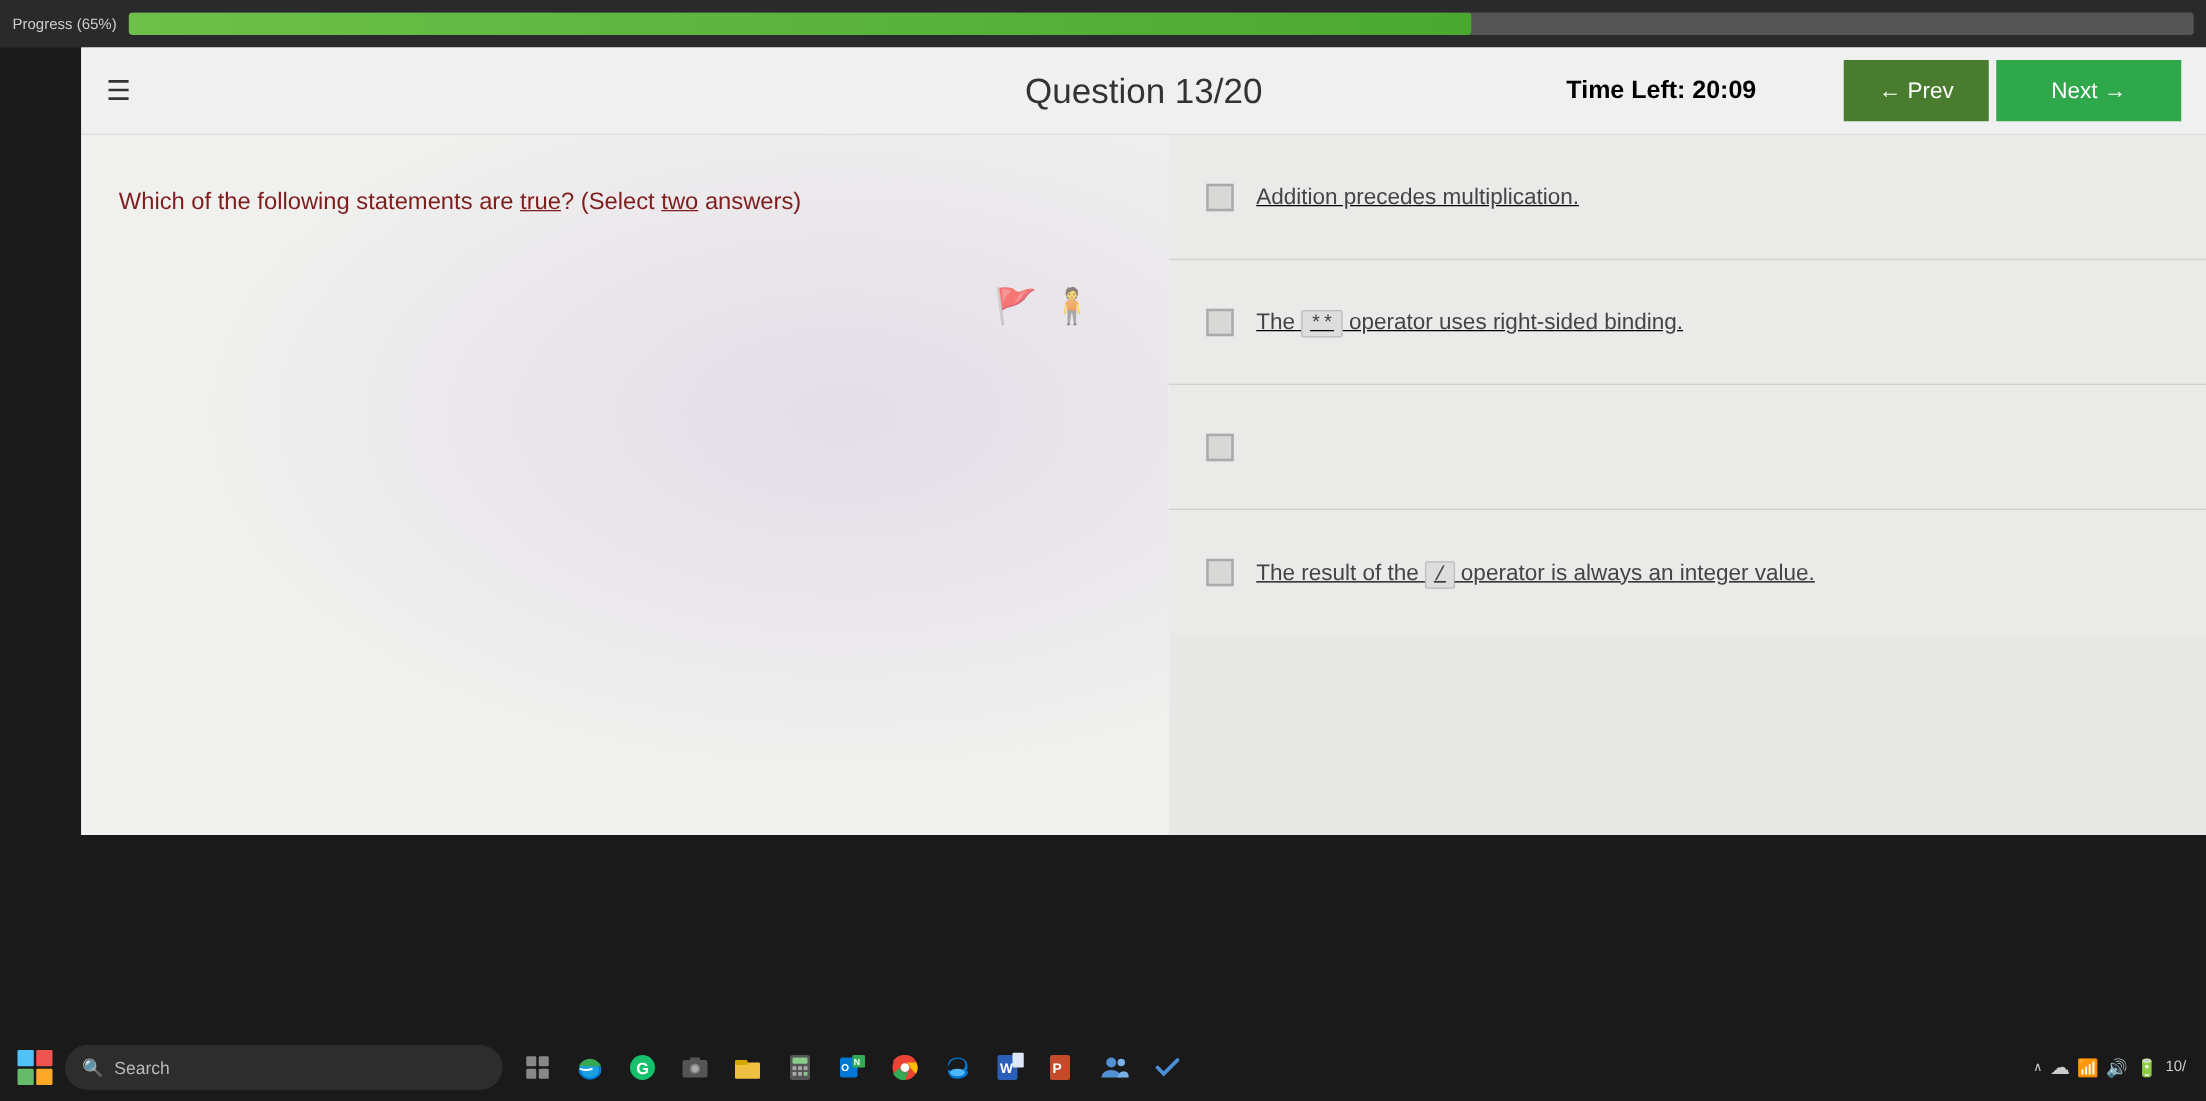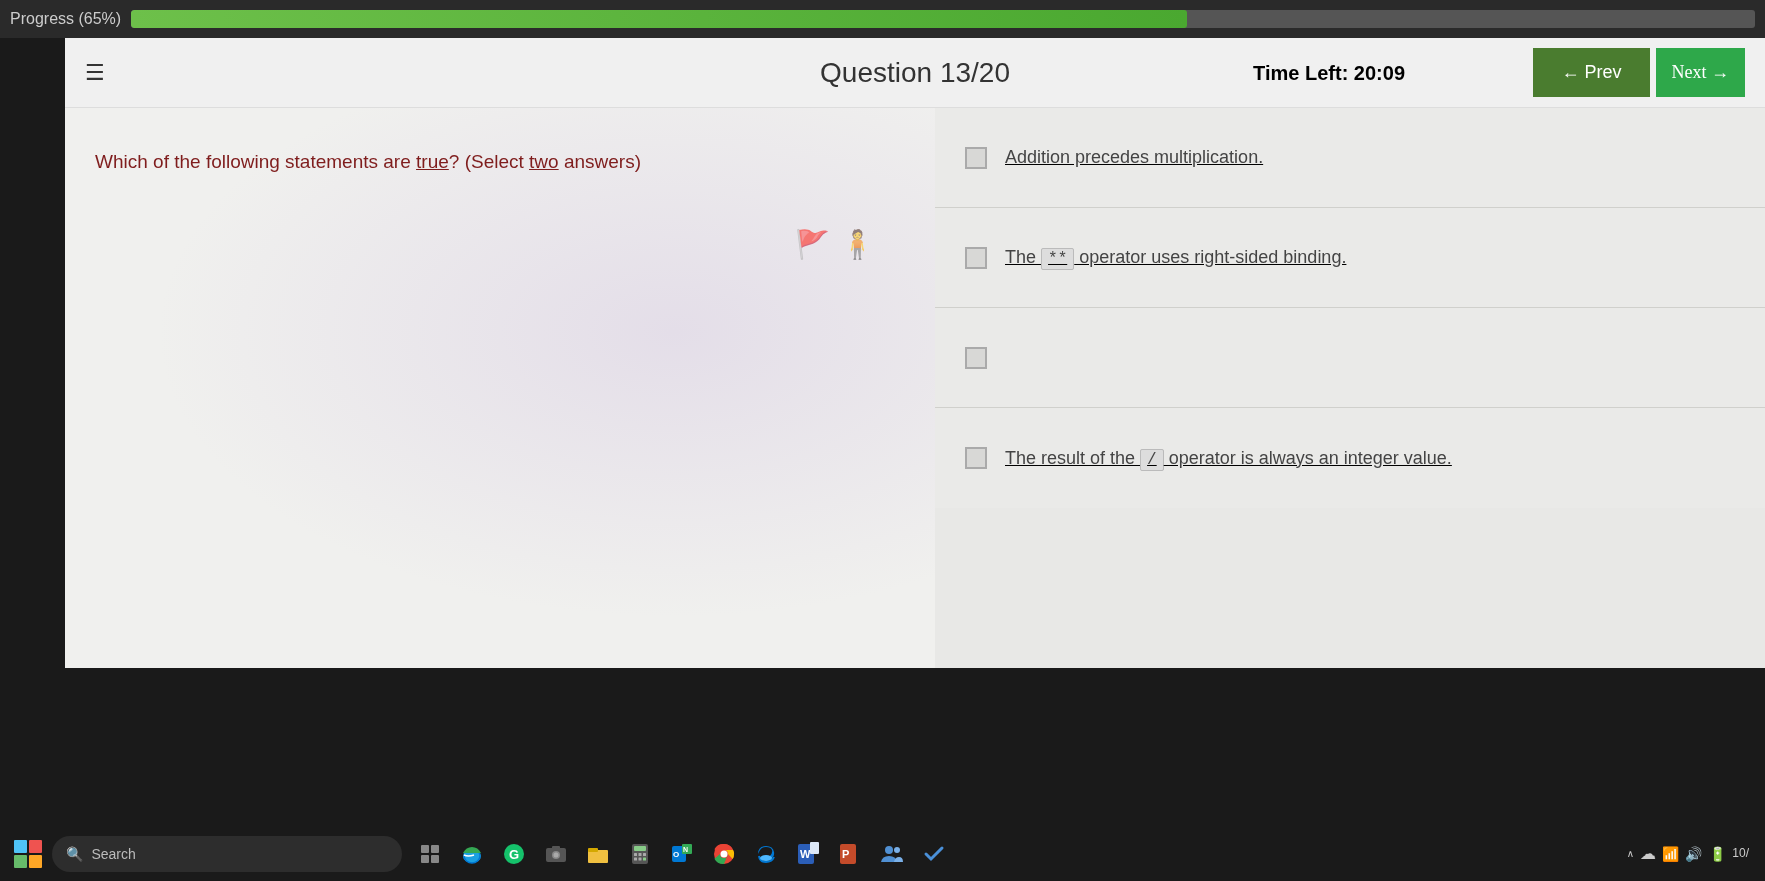--- a/index.html
+++ b/index.html
@@ -10,21 +10,21 @@
       width: 100%;
       height: 38px;
       background: #2a2a2a;
       display: flex;
       align-items: center;
       padding: 0 10px;
       gap: 10px;
     }
     .progress-label {
       color: #ccc;
-      font-size: 16px;
+      font-size: 12px;
       white-space: nowrap;
     }
     .progress-bar-container {
       flex: 1;
       height: 18px;
       background: #555;
       border-radius: 3px;
       overflow: hidden;
     }
     .progress-bar-fill {
@@ -92,28 +92,27 @@
       cursor: pointer;
       display: flex;
       align-items: center;
       gap: 8px;
       font-weight: 500;
     }
     .btn-next {
       background: #2ea84a;
       color: white;
       border: none;
-      padding: 14px 16px;
+      padding: 14px 44px;
       font-size: 18px;
       cursor: pointer;
       display: flex;
       align-items: center;
       gap: 8px;
       font-weight: 500;
-      font-family: Liberation Serif, serif;
     }
 
     
     .quiz-content {
       display: flex;
       width: 100%;
       height: calc(100% - 70px);
     }
 
     

